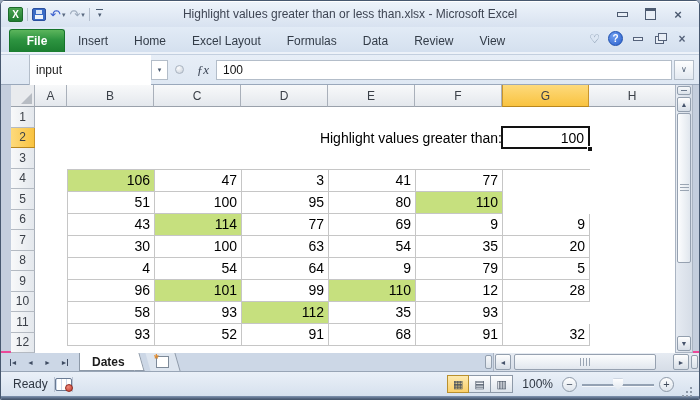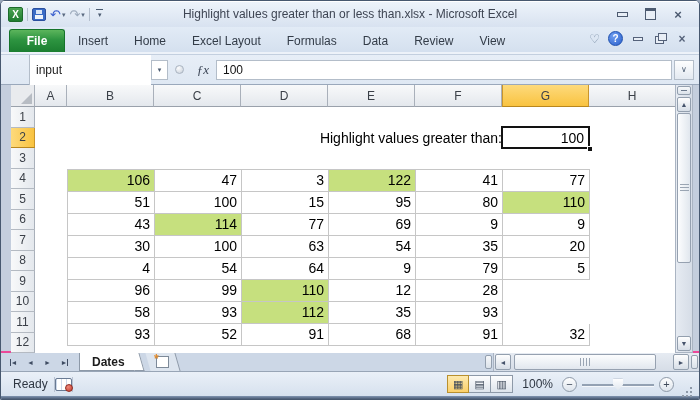--- a/index.html
+++ b/index.html
@@ -244,28 +244,26 @@
         <div class="rh">11</div>
         <div class="rh">12</div>
       </div>
     <div class="cellsarea">
       <div class="rowlabel">Highlight values greater than:</div>
       <div class="datatable" id="datatable">
           <div class="drow">
             <div class="dcell hl">106</div>
             <div class="dcell">47</div>
             <div class="dcell">3</div>
-            <div class="dcell hl">122</div>
             <div class="dcell">41</div>
             <div class="dcell">77</div>
           </div>
           <div class="drow">
             <div class="dcell">51</div>
             <div class="dcell">100</div>
-            <div class="dcell">15</div>
             <div class="dcell">95</div>
             <div class="dcell">80</div>
             <div class="dcell hl">110</div>
           </div>
           <div class="drow">
             <div class="dcell">43</div>
             <div class="dcell hl">114</div>
             <div class="dcell">77</div>
             <div class="dcell">69</div>
             <div class="dcell">9</div>
@@ -282,20 +280,21 @@
           <div class="drow">
             <div class="dcell">4</div>
             <div class="dcell">54</div>
             <div class="dcell">64</div>
             <div class="dcell">9</div>
             <div class="dcell">79</div>
             <div class="dcell">5</div>
           </div>
           <div class="drow">
             <div class="dcell">96</div>
+            <div class="dcell hl">101</div>
             <div class="dcell">99</div>
             <div class="dcell hl">110</div>
             <div class="dcell">12</div>
             <div class="dcell">28</div>
           </div>
           <div class="drow">
             <div class="dcell">58</div>
             <div class="dcell">93</div>
             <div class="dcell hl">112</div>
             <div class="dcell">35</div>

